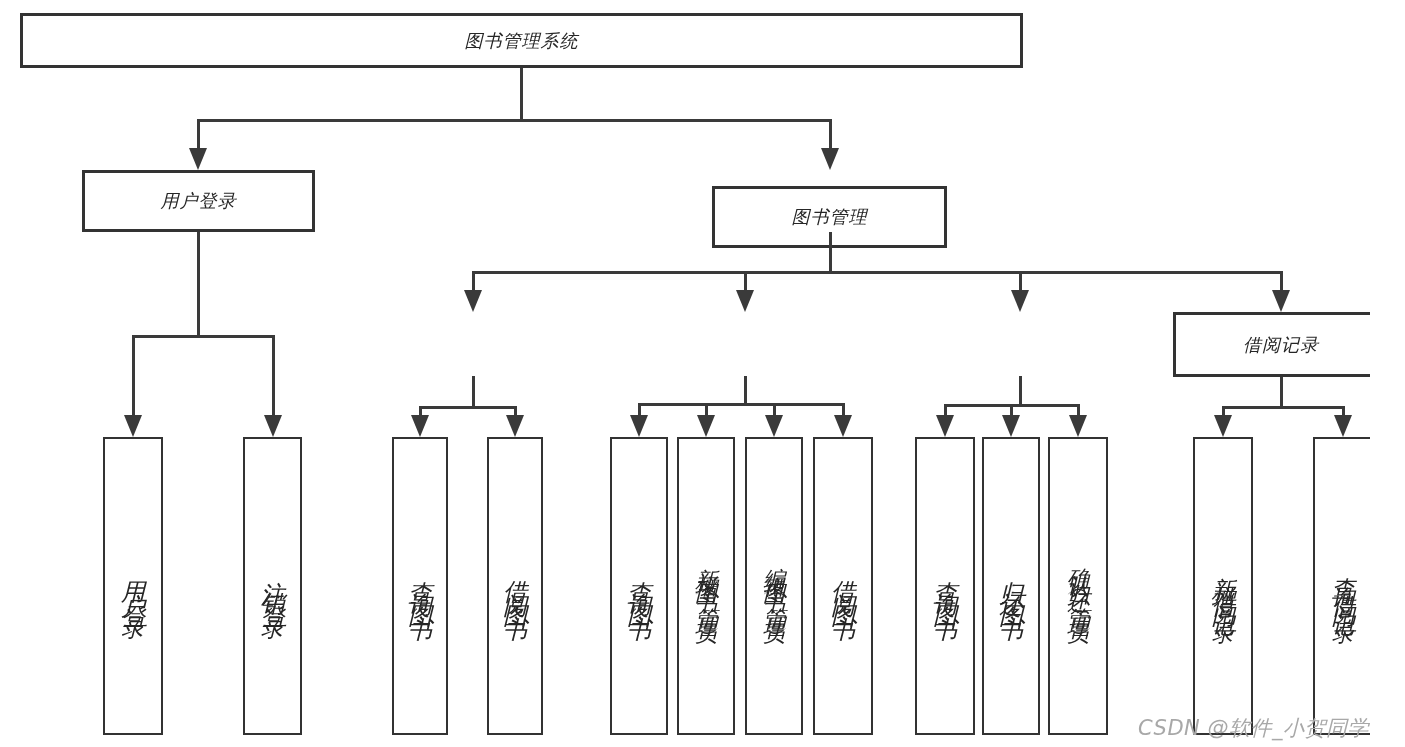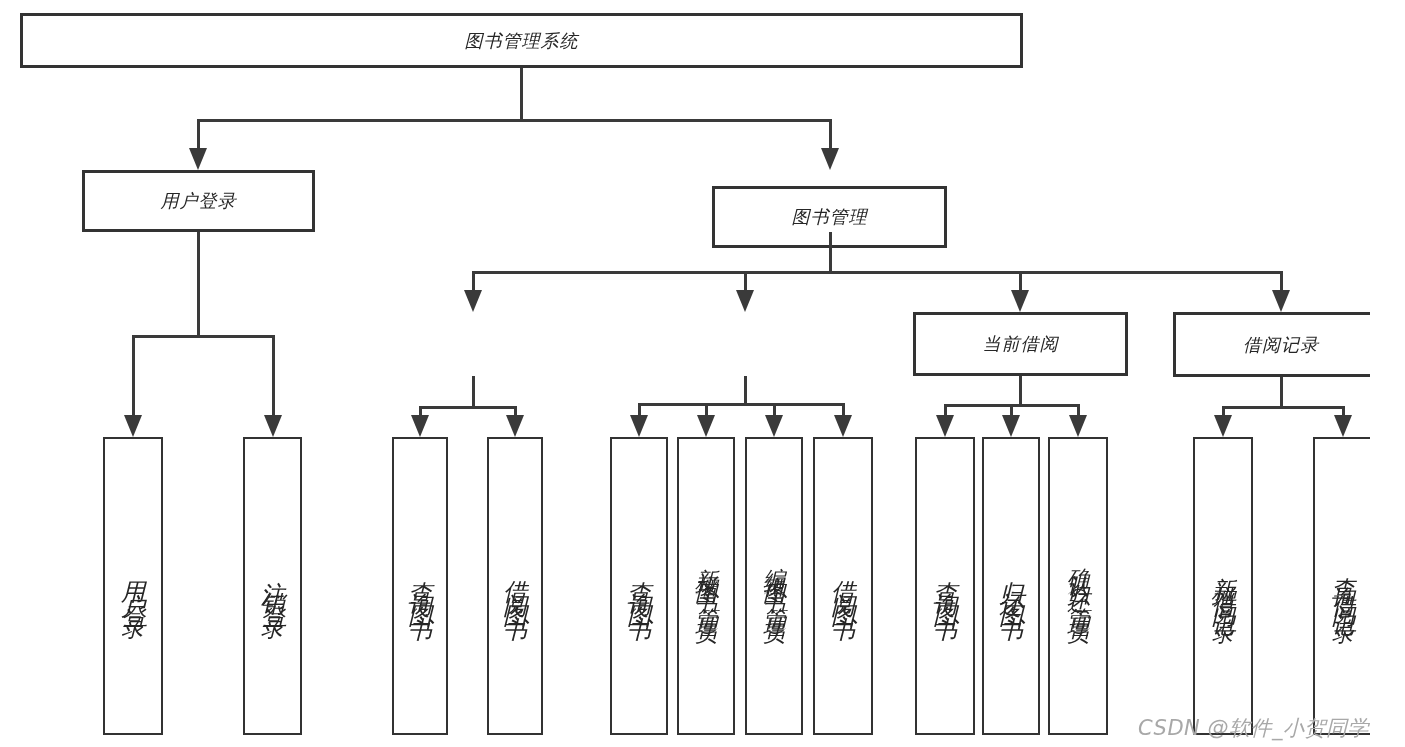--- a/index.html
+++ b/index.html
@@ -47,23 +47,20 @@
     <span>图书管理系统</span>
   </div>
 
   <div class="box" style="left:82px;top:170px;width:233px;height:62px;">
     <span>用户登录</span>
   </div>
   <div class="box" style="left:712px;top:170px;width:235px;height:62px;margin-top:16px;">
     <span>图书管理</span>
   </div>
 
-  <div class="box" style="left:913px;top:312px;width:215px;height:64px;">
-    <span>当前借阅</span>
-  </div>
   <div class="box" style="left:1173px;top:312px;width:216px;height:65px;">
     <span>借阅记录</span>
   </div>
 
   <div class="box vbox v4" style="left:103px;top:437px;width:60px;height:298px;">
     <span>用户登录</span>
   </div>
   <div class="box vbox v4" style="left:243px;top:437px;width:59px;height:298px;">
     <span>注销登录</span>
   </div>

